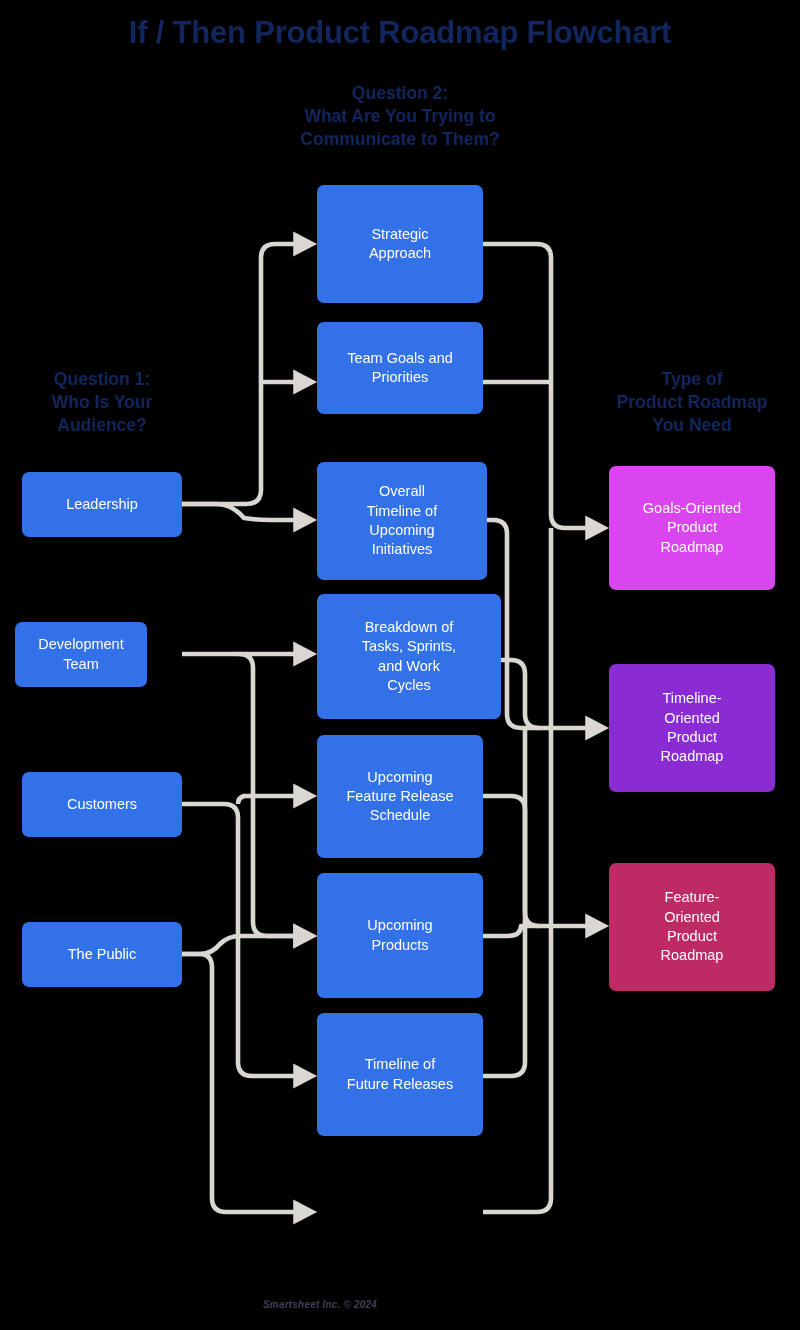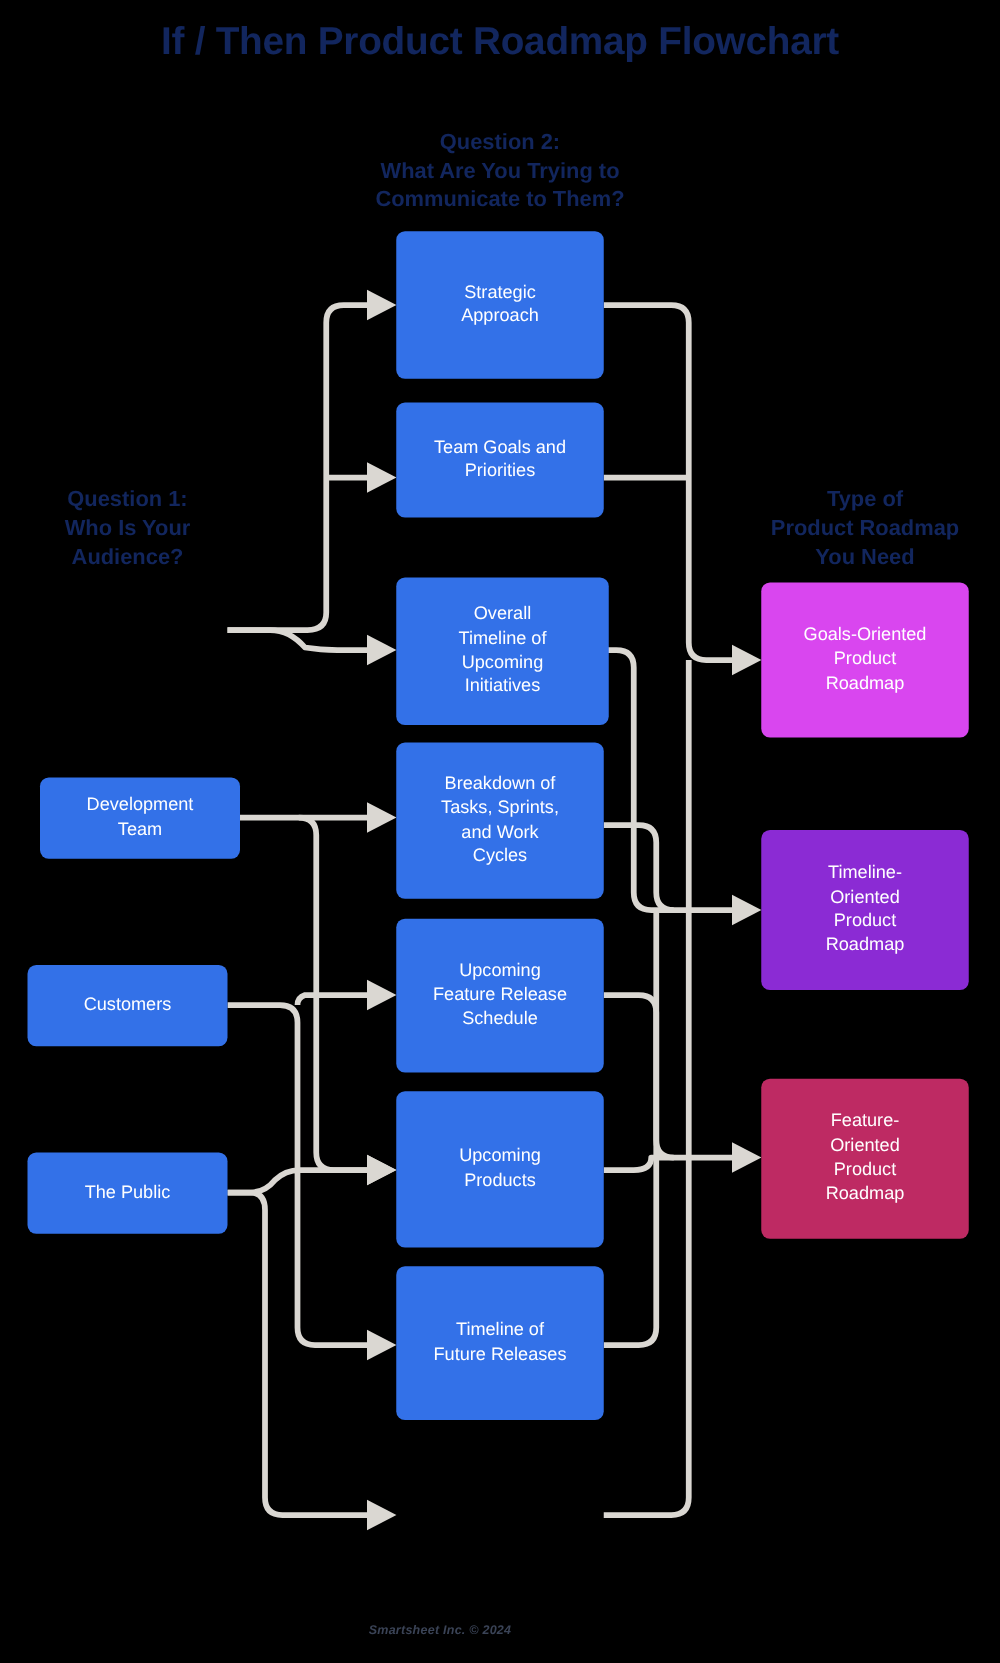--- a/index.html
+++ b/index.html
@@ -34,39 +34,37 @@
     line-height: 1.2;
   }
   .col-heading {
     position: absolute;
     text-align: center;
     font-size: 17.5px;
     font-weight: 700;
     color: #12265E;
     line-height: 1.32;
     white-space: pre-line;
-    margin-top: 20px;
   }
   #heading-q2 { left: 240px; top: 82px;  width: 320px; }
   #heading-q1 { left: 2px;   top: 368px; width: 200px; }
   #heading-type { left: 592px; top: 368px; width: 200px; }
 
   
   .footer {
     position: absolute;
     left: 0;
     top: 1299px;
     width: 640px;
     text-align: center;
     font-size: 10px;
     font-style: italic;
     font-weight: 700;
     color: #3A4356;
     letter-spacing: 0.2px;
-    padding-left: 32px;
   }
 
   
   #wires {
     position: absolute;
     left: 0;
     top: 0;
     width: 800px;
     height: 1330px;
     pointer-events: none;
@@ -144,34 +142,35 @@
 
       <path d="M483,1076 H511 Q525,1076 525,1062 V728"></path>
 
       <path d="M483,796 H511 Q525,796 525,810 V912 Q525,926 539,926 H588" marker-end="url(#arrow)"></path>
 
       <path d="M483,936 H507 Q521,936 521,926 H539"></path>
 
     </g>
   </svg>
 
-  <div class="node audience" style="left:32px;  top:622px;  width:160px; height:65px;text-align:center;">Development
+  <div class="node audience" style="left:22px;  top:472px;  width:160px; height:65px;">Leadership</div>
+  <div class="node audience" style="left:15px;  top:622px;  width:132px; height:65px;text-align:center;">Development
 Team</div>
   <div class="node audience" style="left:22px;  top:772px;  width:160px; height:65px;">Customers</div>
   <div class="node audience" style="left:22px;  top:922px;  width:160px; height:65px;">The Public</div>
 
   <div class="node message" style="left:317px; top:185px;  width:166px; height:118px;">Strategic
 Approach</div>
   <div class="node message" style="left:317px; top:322px;  width:166px; height:92px;">Team Goals and
 Priorities</div>
   <div class="node message" style="left:317px; top:462px;  width:170px; height:118px;">Overall
 Timeline of
 Upcoming
 Initiatives</div>
-  <div class="node message" style="left:317px; top:594px;  width:166px; height:125px;">Breakdown of
+  <div class="node message" style="left:317px; top:594px;  width:184px; height:125px;">Breakdown of
 Tasks, Sprints,
 and Work
 Cycles</div>
   <div class="node message" style="left:317px; top:735px;  width:166px; height:123px;">Upcoming
 Feature Release
 Schedule</div>
   <div class="node message" style="left:317px; top:873px;  width:166px; height:125px;">Upcoming
 Products</div>
   <div class="node message" style="left:317px; top:1013px; width:166px; height:123px;">Timeline of
 Future Releases</div>

